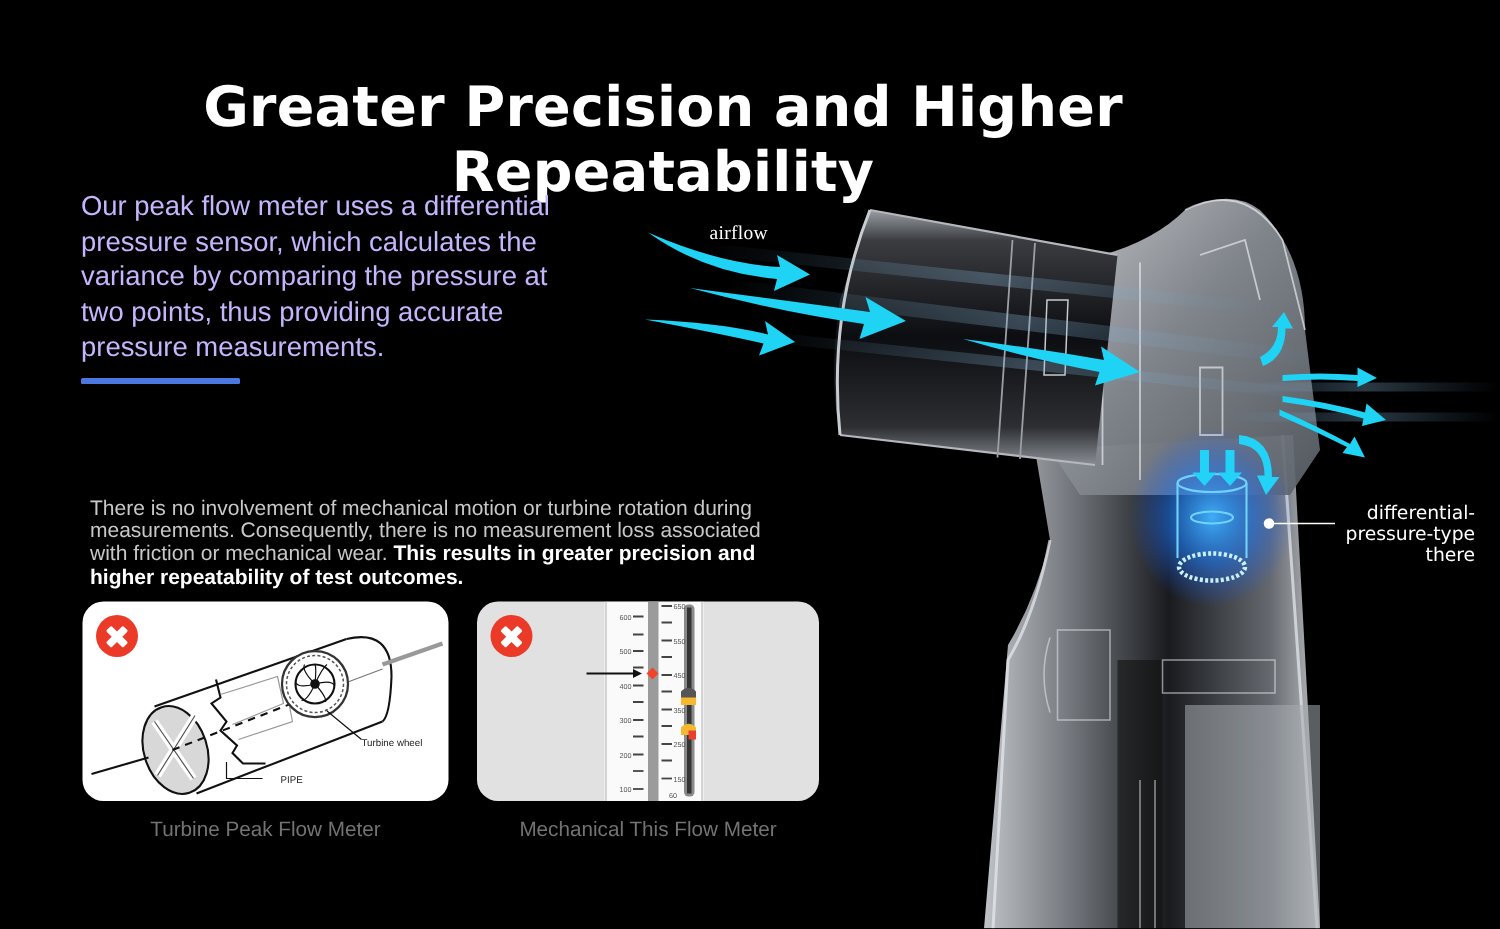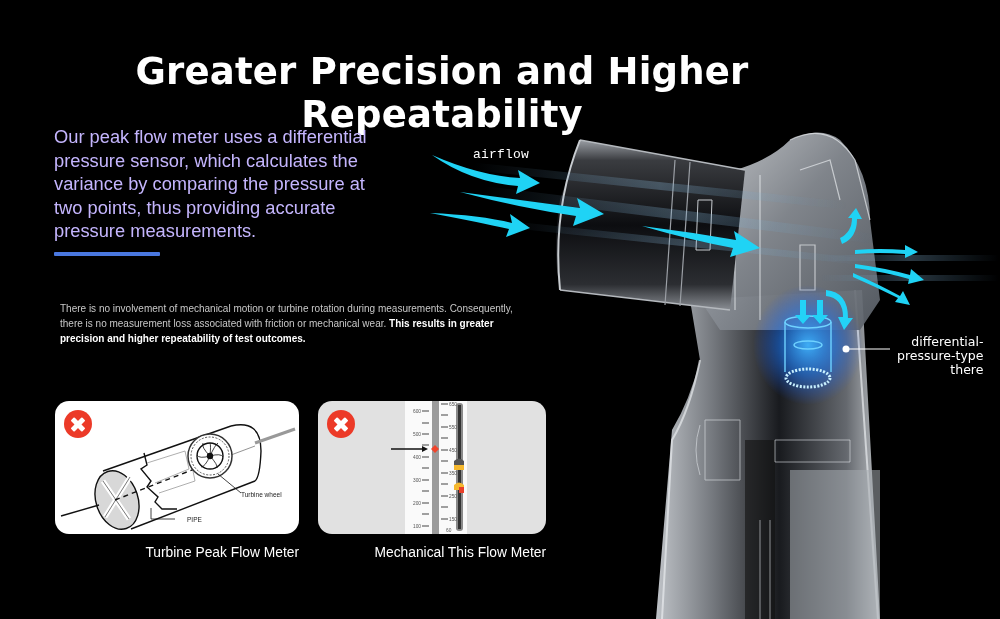--- a/index.html
+++ b/index.html
@@ -15,22 +15,22 @@
   .intro {
     position: absolute; left: 54px; top: 125px; width: 330px;
     font-size: 18.3px; line-height: 23.5px; color: #c4b5fd; font-weight: normal;
   }
   .divider {
     position: absolute; left: 54px; top: 252px; width: 106px; height: 4px;
     background: #4a78e0; border-radius: 1px;
   }
 
   .detail {
-    position: absolute; left: 60px; top: 301px; width: 460px;
-    font-size: 10px; line-height: 15.2px; color: #c8c8c8;
+    position: absolute; left: 60px; top: 331px; width: 460px;
+    font-size: 14px; line-height: 15.2px; color: #c8c8c8;
   }
   .detail b { color: #fff; font-weight: bold; }
 
   .card {
     position: absolute; top: 401px; width: 244px; height: 133px;
     border-radius: 14px; overflow: hidden;
   }
   .card.turbine { left: 55px; background: #fff; }
   .card.mech { left: 318px; background: #e1e1e1; width: 228px; }
   .card svg { position: absolute; left: 0; top: 0; }
@@ -40,30 +40,30 @@
     border-radius: 50%; background: #ec3a28; z-index: 3;
   }
   .x-badge::before, .x-badge::after {
     content: ""; position: absolute; left: 6px; top: 11.5px; width: 16px; height: 5px;
     background: #fff; border-radius: 1px;
   }
   .x-badge::before { transform: rotate(45deg); }
   .x-badge::after { transform: rotate(-45deg); }
 
   .caption {
-    position: absolute; top: 545px; font-size: 13.8px; color: #ffffff; text-align: right;
+    position: absolute; top: 545px; font-size: 13.8px; color: #737373; text-align: center;
   }
   .caption.c1 { left: 55px; width: 244px; }
   .caption.c2 { left: 318px; width: 228px; }
 
   .device { position: absolute; left: 420px; top: 120px; width: 580px; height: 499px; }
 
   .airflow-label {
     position: absolute; left: 473px; top: 147px; font-size: 13px; color: #fff;
-    font-family: Liberation Mono, monospace; letter-spacing: 0.2px;
+    font-family: Liberation Serif, serif; letter-spacing: 0.2px;
   }
   .sensor-label {
     position: absolute; left: 897px; top: 335px; font-size: 12.5px; line-height: 14px;
     color: #fff; font-family: "DejaVu Sans", sans-serif; text-align: right;
   }
 </style>
 </head>
 <body>
 
 <h1 class="title">Greater Precision and Higher Repeatability</h1>

